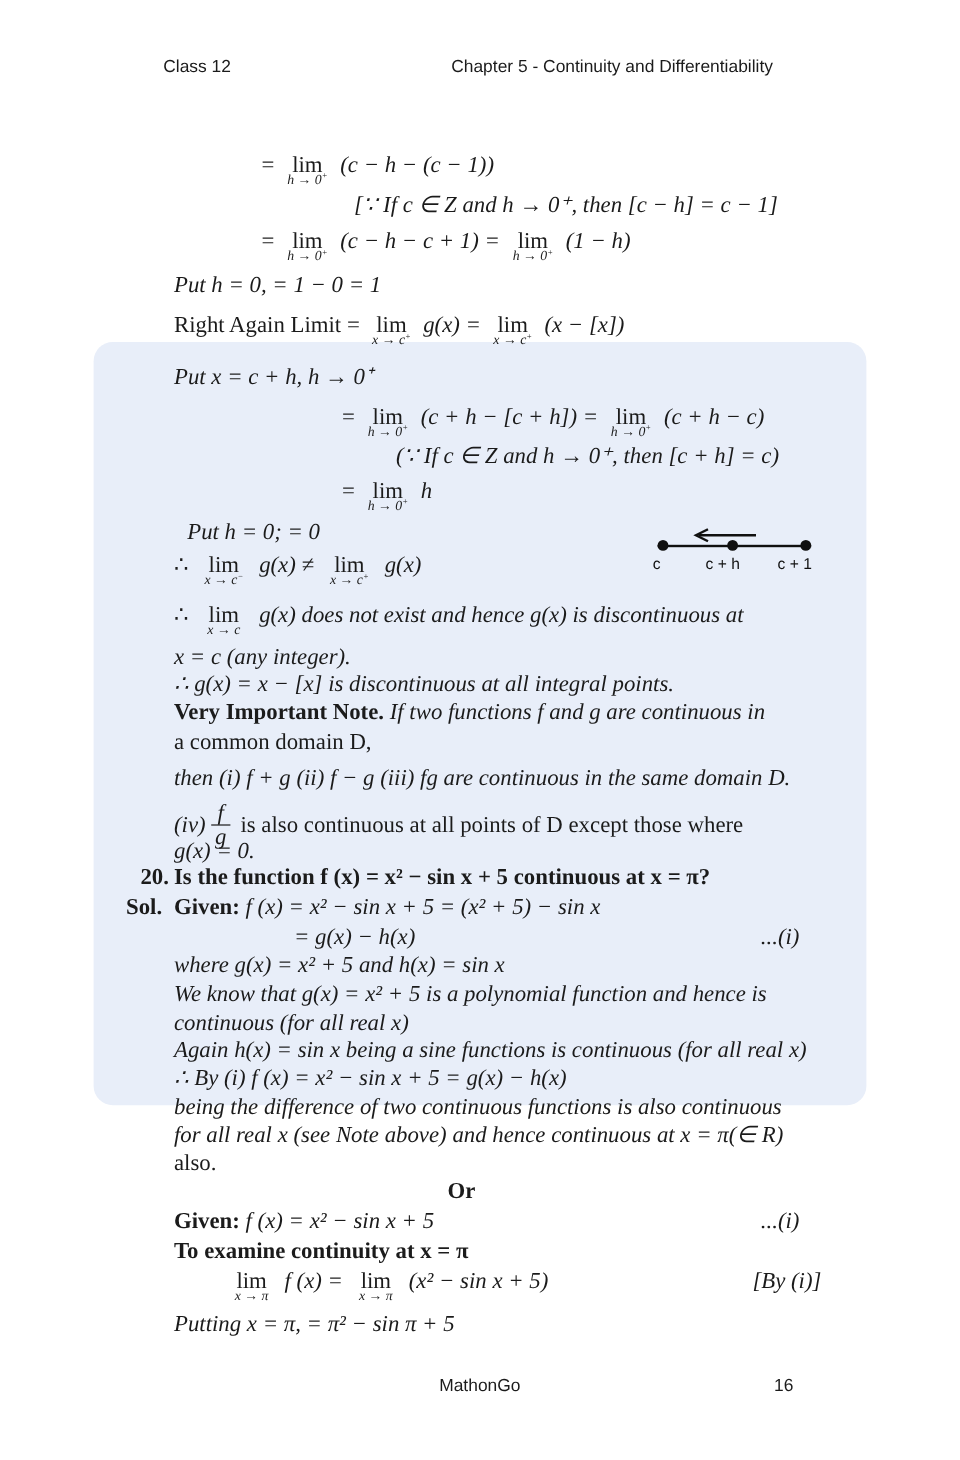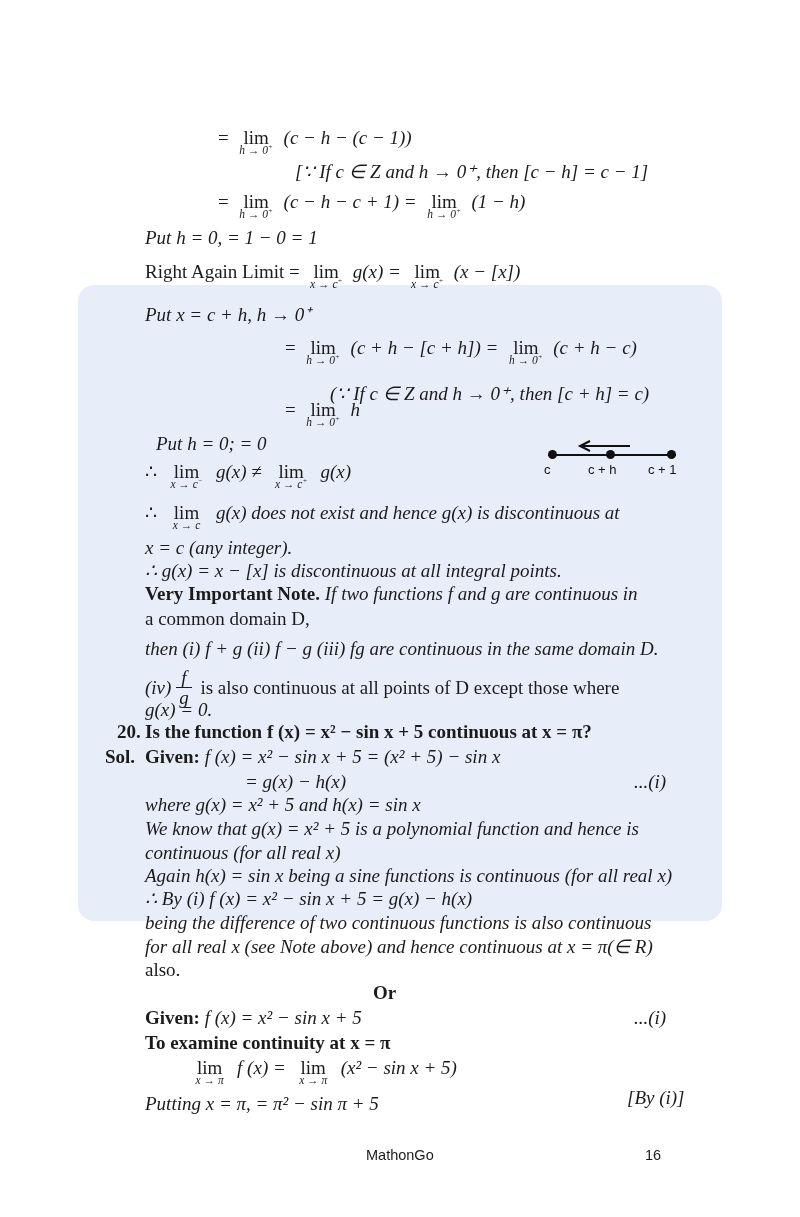--- a/index.html
+++ b/index.html
@@ -177,20 +177,24 @@
         <rect x="285" y="200" width="52" height="560" rx="26"></rect>
         <rect x="370" y="200" width="52" height="560" rx="26"></rect>
         <rect x="455" y="200" width="52" height="560" rx="26"></rect>
         <rect x="540" y="200" width="52" height="560" rx="26"></rect>
       </g>
     </g>
   </svg>
 
   <div class="highlight"></div>
 
+  <div class="header">
+    <span class="cls">Class 12</span>
+    <span class="chap">Chapter 5 - Continuity and Differentiability</span>
+  </div>
 
   <div class="content">
 
     <div class="ln" style="left:218px; top:128px;">
       <span>=</span>
       <span class="lim" style="margin:0 10px;">
         <span class="op">lim</span>
         <span class="sub it"><span>h → 0</span><sup>+</sup></span>
       </span>
       <span class="it">(c − h − (c − 1))</span>
@@ -237,21 +241,21 @@
         <span class="sub it"><span>h → 0</span><sup>+</sup></span>
       </span>
       <span class="it">(c + h − [c + h])     =</span>
       <span class="lim" style="margin:0 10px;">
         <span class="op">lim</span>
         <span class="sub it"><span>h → 0</span><sup>+</sup></span>
       </span>
       <span class="it">(c + h − c)</span>
     </div>
 
-    <div class="ln it" style="left:330px; top:371px;margin-top:13px;">(∵   If c ∈ Z and h → 0⁺, then [c + h] = c)</div>
+    <div class="ln it" style="left:330px; top:371px;">(∵   If c ∈ Z and h → 0⁺, then [c + h] = c)</div>
 
     <div class="ln" style="left:285px; top:400px;">
       <span>=</span>
       <span class="lim" style="margin:0 10px;">
         <span class="op">lim</span>
         <span class="sub it"><span>h → 0</span><sup>+</sup></span>
       </span>
       <span class="it">h</span>
     </div>
 
@@ -353,21 +357,21 @@
         <span class="op">lim</span>
         <span class="sub it">x → π</span>
       </span>
       <span class="it">f (x)  =</span>
       <span class="lim" style="margin:0 10px;">
         <span class="op">lim</span>
         <span class="sub it">x → π</span>
       </span>
       <span class="it">(x² − sin x + 5)</span>
     </div>
-    <div class="ln it" style="left:627px; top:1058px;margin-top:30px;">[By (i)]</div>
+    <div class="ln it" style="left:627px; top:1058px;">[By (i)]</div>
 
     <div class="ln it" style="left:145px; top:1094px;">Putting x = π,     = π² − sin π + 5</div>
 
   </div>
 
   <div class="footer">
     <span class="brand">MathonGo</span>
     <span class="pageno">16</span>
   </div>
 

